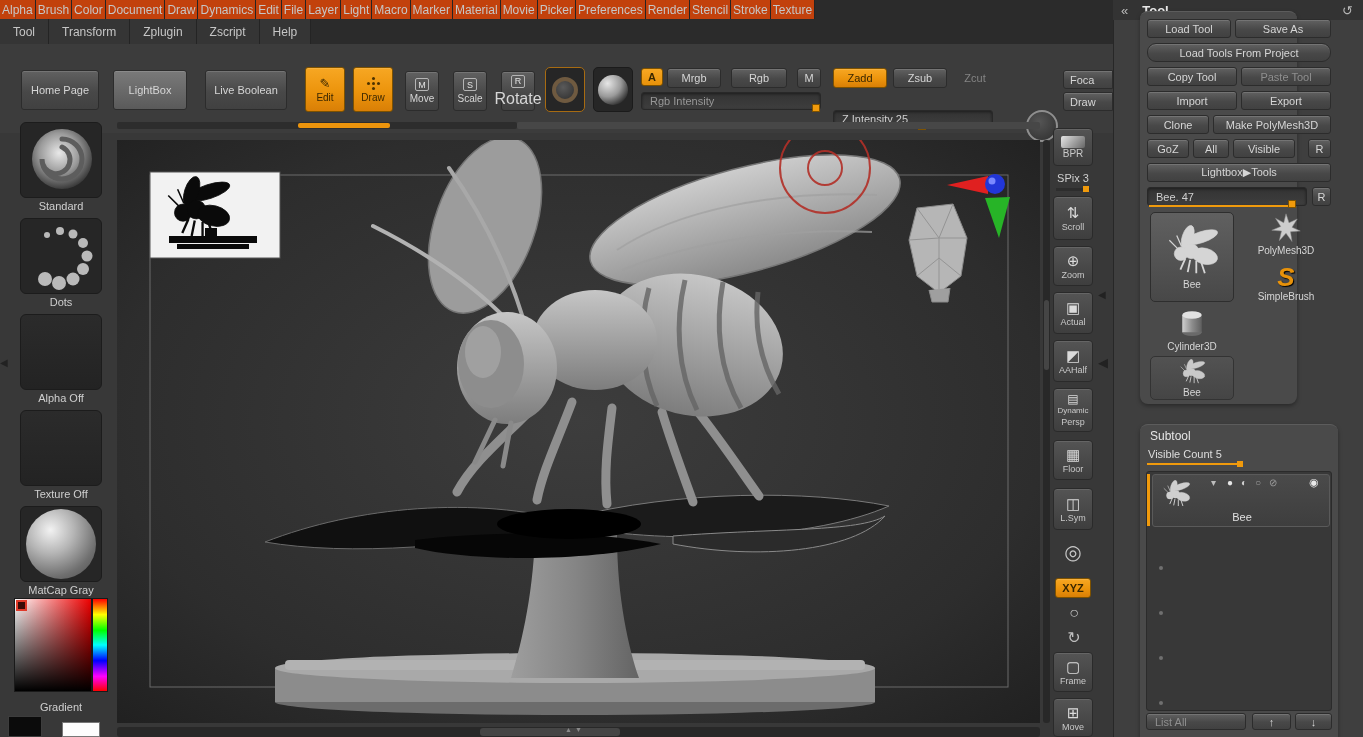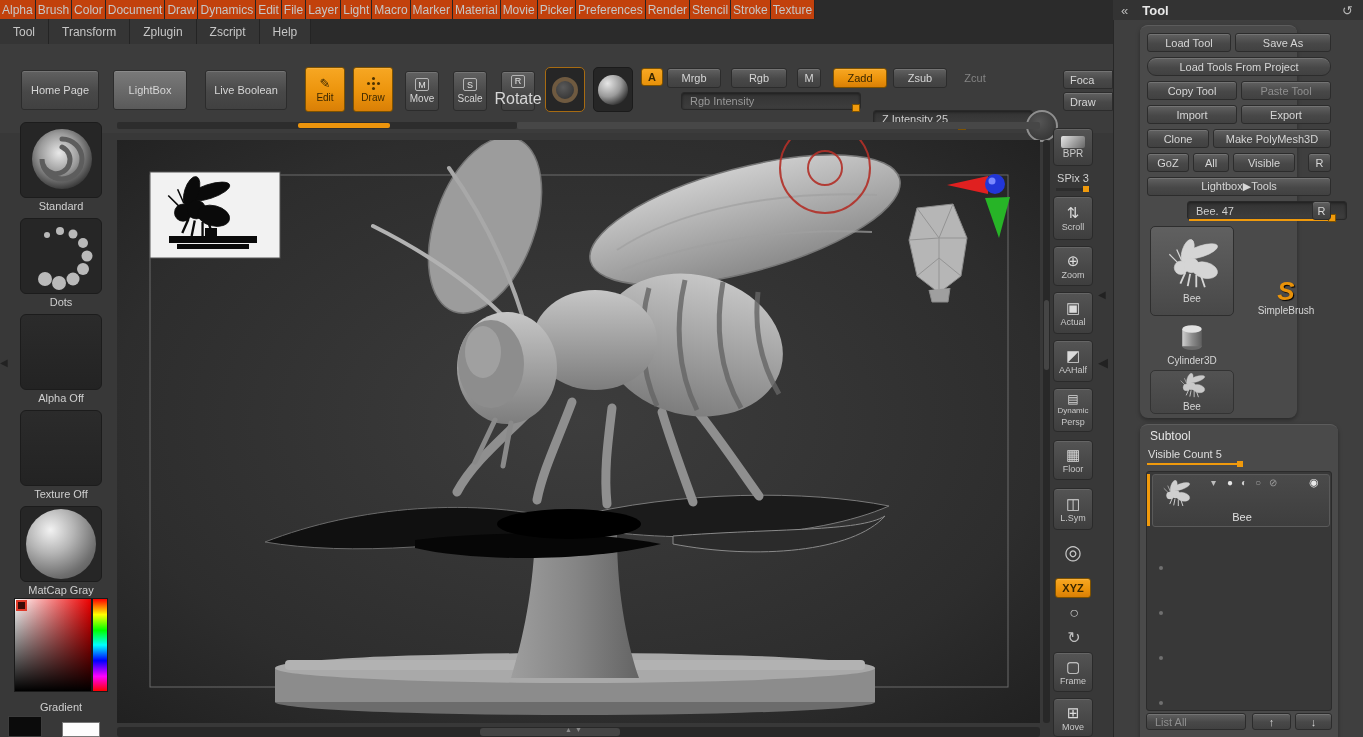--- a/index.html
+++ b/index.html
@@ -25,21 +25,21 @@
   .btn.dimtext{color:#8f8f8f;}
   .vcol{flex-direction:column;gap:2px;}
 
   .badge{border:1px solid #b5b5b5;color:#e2e2e2;font-size:9px;width:14px;height:13px;
          display:flex;align-items:center;justify-content:center;border-radius:2px;}
   .obadge{background:linear-gradient(#f7a723,#e8920a);color:#3a2700;border:1px solid #7e5200;
           border-radius:3px;display:flex;align-items:center;justify-content:center;font-size:11px;font-weight:bold;}
 
   .slider{position:relative;background:linear-gradient(#333333,#3e3e3e);border:1px solid #282828;
           border-radius:3px;color:#cfcfcf;font-size:11px;display:flex;align-items:center;
-          padding:0 8px;box-shadow:inset 0 1px 3px rgba(0,0,0,.45);overflow:visible;margin-left:40px;}
+          padding:0 8px;box-shadow:inset 0 1px 3px rgba(0,0,0,.45);overflow:visible;}
   .handle{position:absolute;width:8px;height:8px;background:#f09a0c;bottom:-3px;border:1px solid #7e5200;}
   .sfill{position:absolute;left:1px;bottom:-2px;height:2px;background:#f09a0c;}
 
   .dotcross{width:13px;height:13px;position:relative;}
   .dotcross::before{content:"";position:absolute;left:5px;top:5px;width:3px;height:3px;border-radius:50%;
     background:#4d3300;box-shadow:0 -5px 0 #4d3300,0 5px 0 #4d3300,-5px 0 0 #4d3300,5px 0 0 #4d3300;}
 
   
   .thumb{position:absolute;background:#262626;border:1px solid #1c1c1c;border-radius:6px;overflow:hidden;}
   .plabel{position:absolute;width:110px;left:6px;text-align:center;color:#cfcfcf;font-size:11px;}
@@ -455,21 +455,21 @@
   <div class="edgearrow" style="left:1098px;top:358px;font-size:13px;">◀</div>
 
   <div class="abs" style="left:1113px;top:0;width:250px;height:737px;background:#3f3f3f;border-left:1px solid #272727;"></div>
 
   <div class="abs" style="left:1113px;top:0;width:250px;height:20px;background:#333333;display:flex;align-items:center;">
     <span style="color:#bdbdbd;font-size:13px;margin-left:8px;">«</span>
     <span style="color:#e8e8e8;font-size:13px;font-weight:bold;margin-left:14px;">Tool</span>
     <span style="color:#b5b5b5;font-size:13px;margin-left:auto;margin-right:10px;">↺</span>
   </div>
 
-  <div class="panel" style="left:1140px;top:25px;width:157px;height:393px;padding-left:20px;">
+  <div class="panel" style="left:1140px;top:11px;width:157px;height:393px;padding-left:20px;">
     <div class="btn pbtn" style="left:7px;top:7px;width:84px;">
         <span>Load Tool</span>
       </div>
     <div class="btn pbtn" style="left:95px;top:7px;width:96px;">
         <span>Save As</span>
       </div>
     <div class="btn pbtn" style="left:7px;top:31px;width:184px;border-radius:9px;">
         <span>Load Tools From Project</span>
       </div>
     <div class="btn pbtn" style="left:7px;top:55px;width:90px;">
@@ -513,20 +513,26 @@
     </div>
     <div class="btn pbtn" style="left:172px;top:175px;width:19px;">
         <span>R</span>
       </div>
 
     <div class="titem" style="left:10px;top:200px;width:84px;height:90px;background:linear-gradient(#606060,#484848);border:1px solid #2e2e2e;border-radius:5px;">
       <svg viewBox="0 0 90 85" width="58" height="52" style="color:#d5d5d5;">
           <use href="#bee-sil"></use>
         </svg>
       <span>Bee</span>
+    </div>
+    <div class="titem" style="left:102px;top:198px;width:88px;height:48px;">
+      <svg viewBox="0 0 40 40" width="30" height="30">
+        <path d="M20 1 L24 13 L35 8 L28 19 L39 24 L26 25 L28 38 L20 27 L11 37 L14 24 L1 23 L13 18 L6 7 L17 13 Z" fill="#cdcdcd" stroke="#8a8a8a" stroke-width=".7"></path>
+      </svg>
+      <span>PolyMesh3D</span>
     </div>
     <div class="titem" style="left:102px;top:248px;width:88px;height:46px;">
       <span style="font-size:26px;font-weight:bold;font-style:italic;color:#e8920a;line-height:24px;text-shadow:1px 1px 1px #000;">S</span>
       <span>SimpleBrush</span>
     </div>
     <div class="titem" style="left:10px;top:295px;width:84px;height:46px;">
       <svg viewBox="0 0 40 40" width="30" height="30">
         <ellipse cx="20" cy="31" rx="13" ry="5" fill="#6a6a6a"></ellipse>
         <rect x="7" y="8" width="26" height="23" fill="url(#cylg)"></rect>
         <ellipse cx="20" cy="8" rx="13" ry="5" fill="#e2e2e2"></ellipse>

